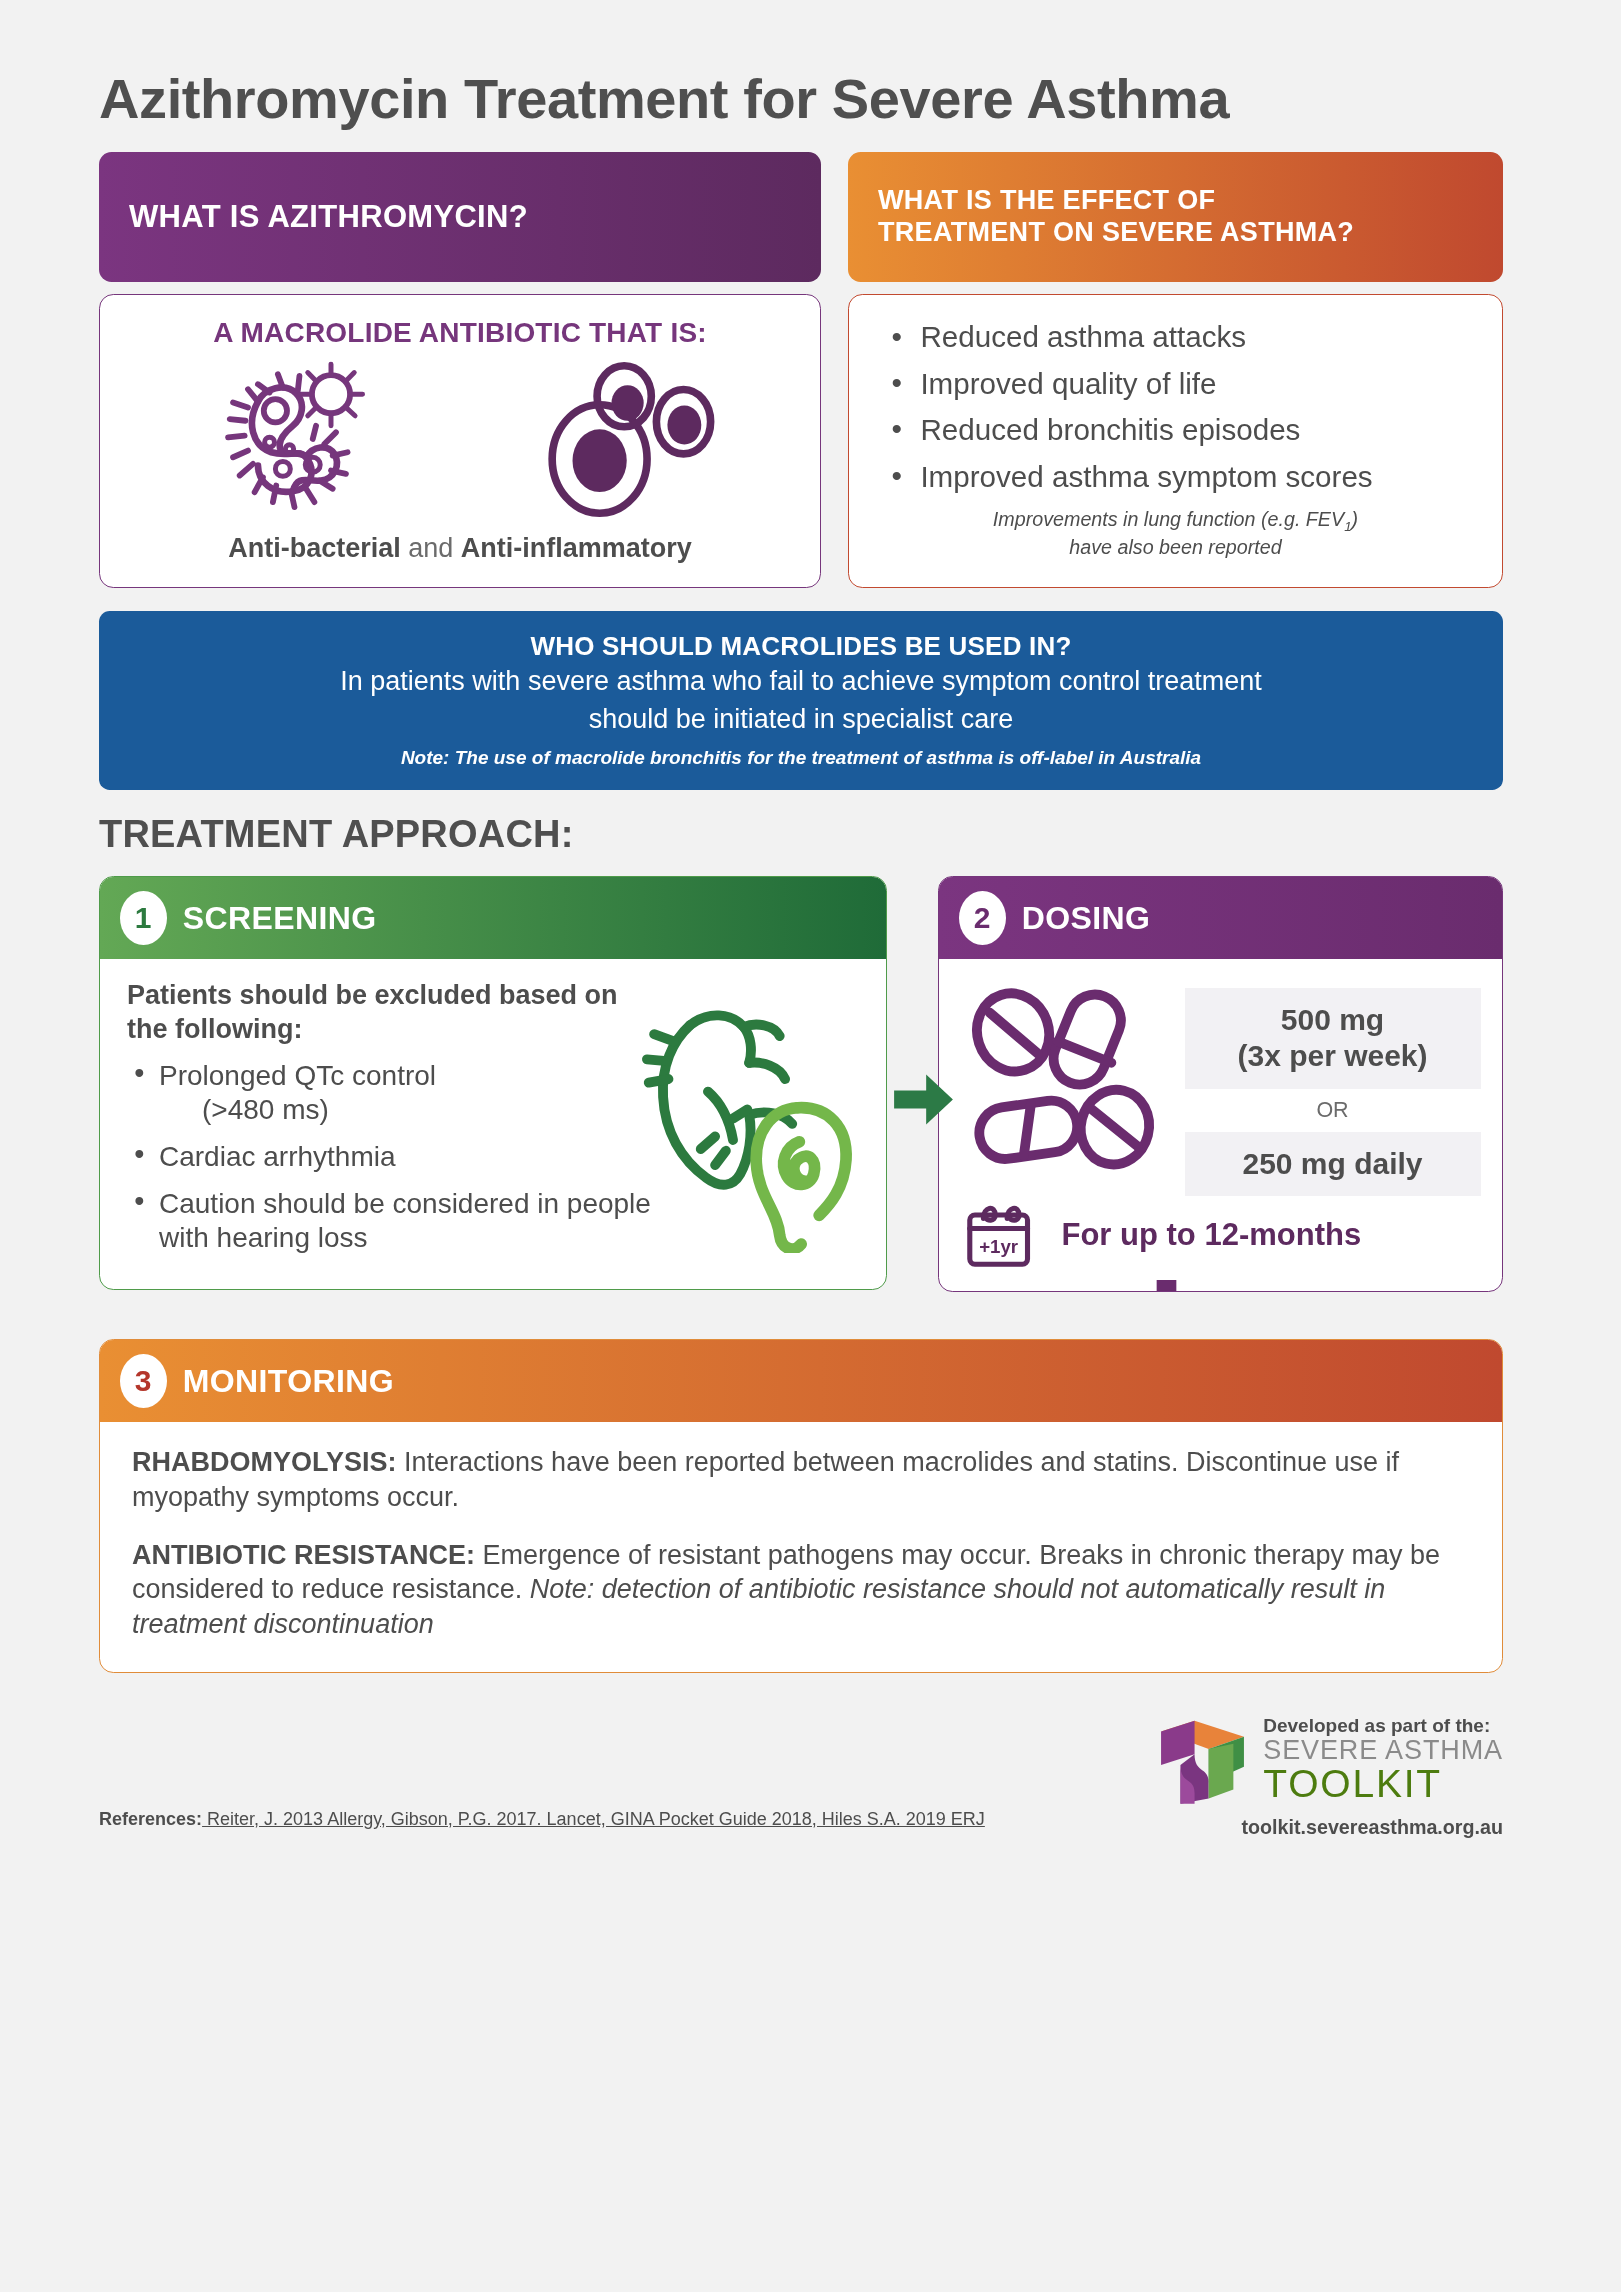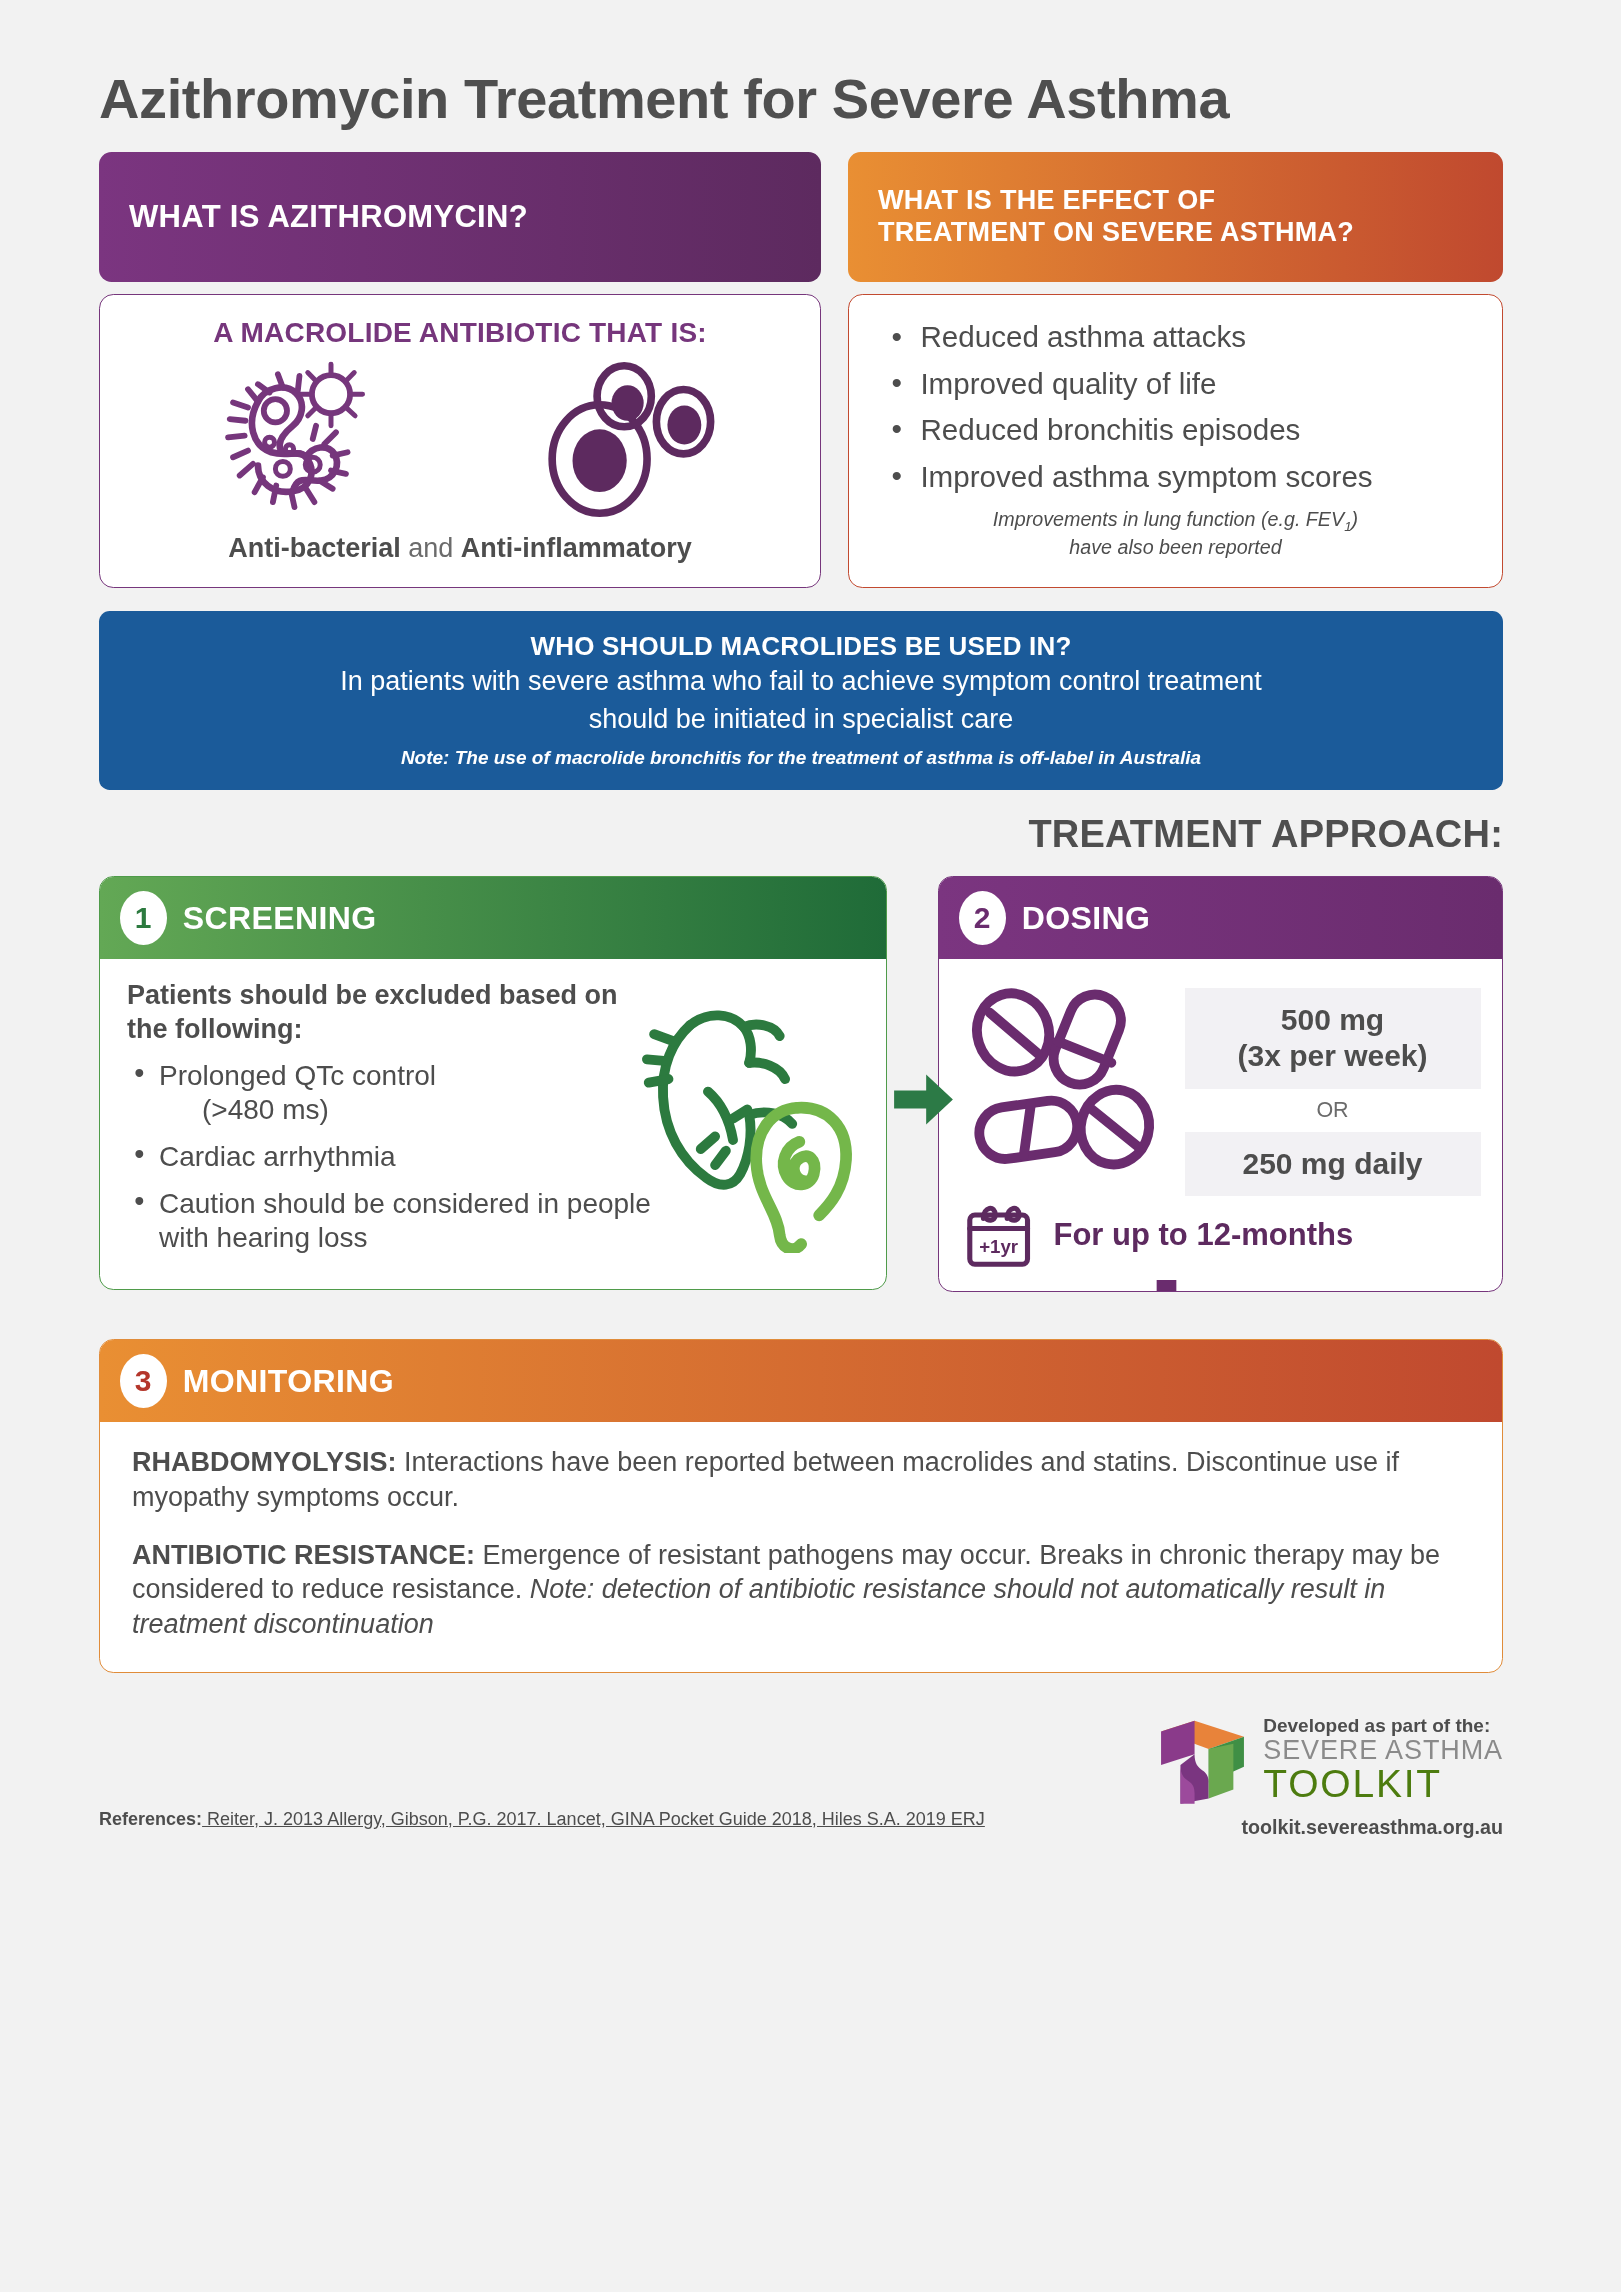--- a/index.html
+++ b/index.html
@@ -71,21 +71,21 @@
   .blue{
     background:#1b5b9a;border-radius:10.7px;color:#fff;text-align:center;
     margin-top:23px;padding:19.7px 36px 21.5px;
   }
   .blue .b1{font-weight:bold;font-size:26px;letter-spacing:0.2px;}
   .blue .b2{font-size:27px;line-height:1.24;margin-top:3.6px;}
   .blue .b3{font-weight:bold;font-style:italic;font-size:19px;margin-top:10.7px;}
 
   
   .approach{
-    text-align:right;font-weight:bold;font-size:38px;color:#4f4f4f;
+    text-align:left;font-weight:bold;font-size:38px;color:#4f4f4f;
     margin:23px 0 19.7px;letter-spacing:0.2px;
   }
 
   .steps{display:flex;align-items:flex-start;position:relative;}
   .panel{background:#fff;border-radius:14.3px;box-sizing:border-box;overflow:hidden;}
   .panel-head{
     display:flex;align-items:center;gap:16px;color:#fff;font-weight:bold;
     padding:14.3px 19.7px;font-size:32px;letter-spacing:0.4px;
   }
   .num{
@@ -118,21 +118,21 @@
   .organs{position:absolute;right:5.4px;top:25px;width:278px;height:269px;}
 
   .dose-top{display:flex;align-items:flex-start;gap:18px;padding:18px 21.5px 0;}
   .pills{flex:none;width:206px;height:210px;}
   .dosecol{flex:1;padding-top:10.7px;}
   .dosebox{
     background:#f2f1f4;text-align:center;font-weight:bold;color:#4d4d4d;
     font-size:30px;line-height:1.2;padding:14.3px 9px;
   }
   .or{text-align:center;font-size:21.5px;color:#6b6b6b;margin:9px 0;}
-  .dose-foot{display:flex;align-items:center;gap:16px;padding:1.8px 21.5px 19.7px;text-align:right;}
+  .dose-foot{display:flex;align-items:center;gap:24px;padding:1.8px 21.5px 19.7px;text-align:right;}
   .cal{flex:none;width:77px;height:73px;}
   .months{font-weight:bold;font-size:31px;color:#5d2a5f;}
 
   
   .arrow-right{position:absolute;left:795px;top:195px;width:59px;height:57px;z-index:5;}
   .arrow-down{position:absolute;right:304px;bottom:-57px;width:63px;height:68px;z-index:5;}
 
   
   .p3{margin-top:47px;border-radius:14.3px;background:#fff;border:1.8px solid #e08c3a;
       box-sizing:border-box;overflow:hidden;position:relative;}

